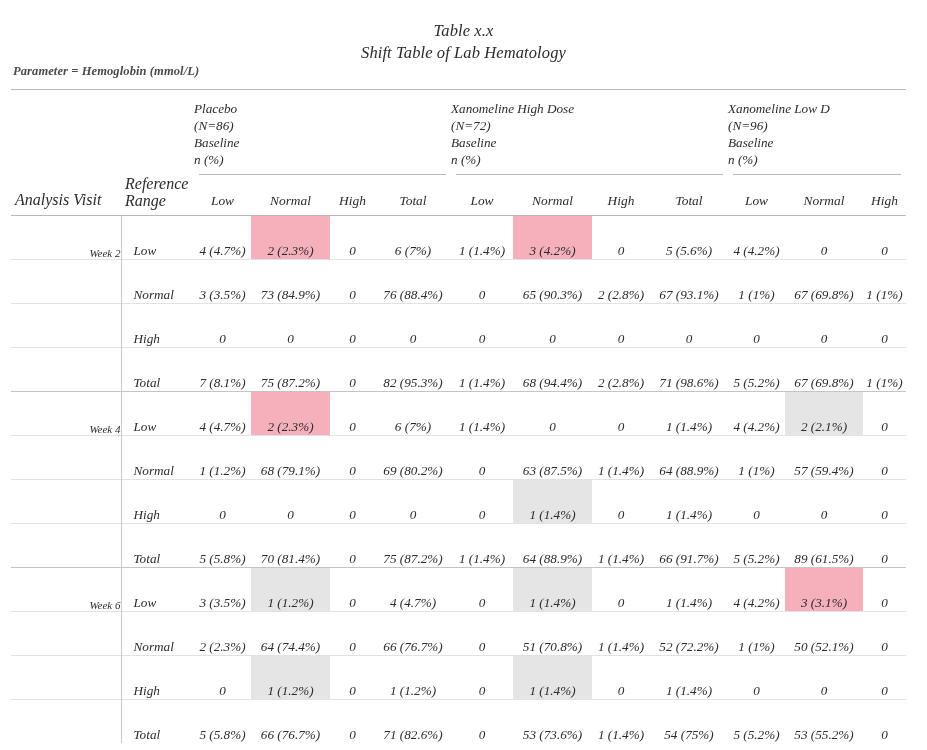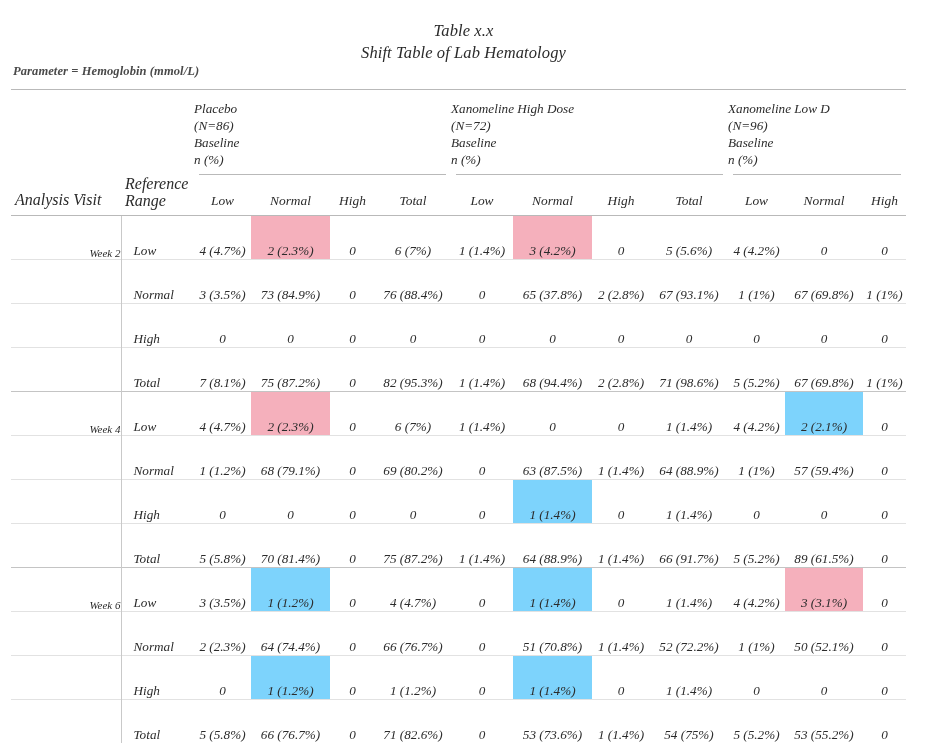--- a/index.html
+++ b/index.html
@@ -134,21 +134,21 @@
     border-top: 1.1px solid #c4c4c4;
     height: 0;
     padding: 0;
     font-size: 0;
     line-height: 0;
   }
   
   .vline { border-left: 1px solid #c9c9c9; }
 
   td.hl-strong { background: #f5b0bc; }
-  td.hl-light  { background: #7dd3fc; }
+  td.hl-light  { background: #e5e5e5; }
 </style>
 </head>
 <body>
 
 <div class="page">
 
   <div class="title-block">
     <div class="title-line">Table x.x</div>
     <div class="title-line">Shift Table of Lab Hematology</div>
   </div>
@@ -251,21 +251,21 @@
           <td class="num">0</td>
         </tr>
         <tr class="datarow">
           <td class="visit"></td>
           <td class="range vline">Normal</td>
           <td class="num">3 (3.5%)</td>
           <td class="num">73 (84.9%)</td>
           <td class="num">0</td>
           <td class="num">76 (88.4%)</td>
           <td class="num">0</td>
-          <td class="num">65 (37.8%)</td>
+          <td class="num">65 (90.3%)</td>
           <td class="num">2 (2.8%)</td>
           <td class="num">67 (93.1%)</td>
           <td class="num">1 (1%)</td>
           <td class="num">67 (69.8%)</td>
           <td class="num">1 (1%)</td>
         </tr>
         <tr class="datarow">
           <td class="visit"></td>
           <td class="range vline">High</td>
           <td class="num">0</td>

